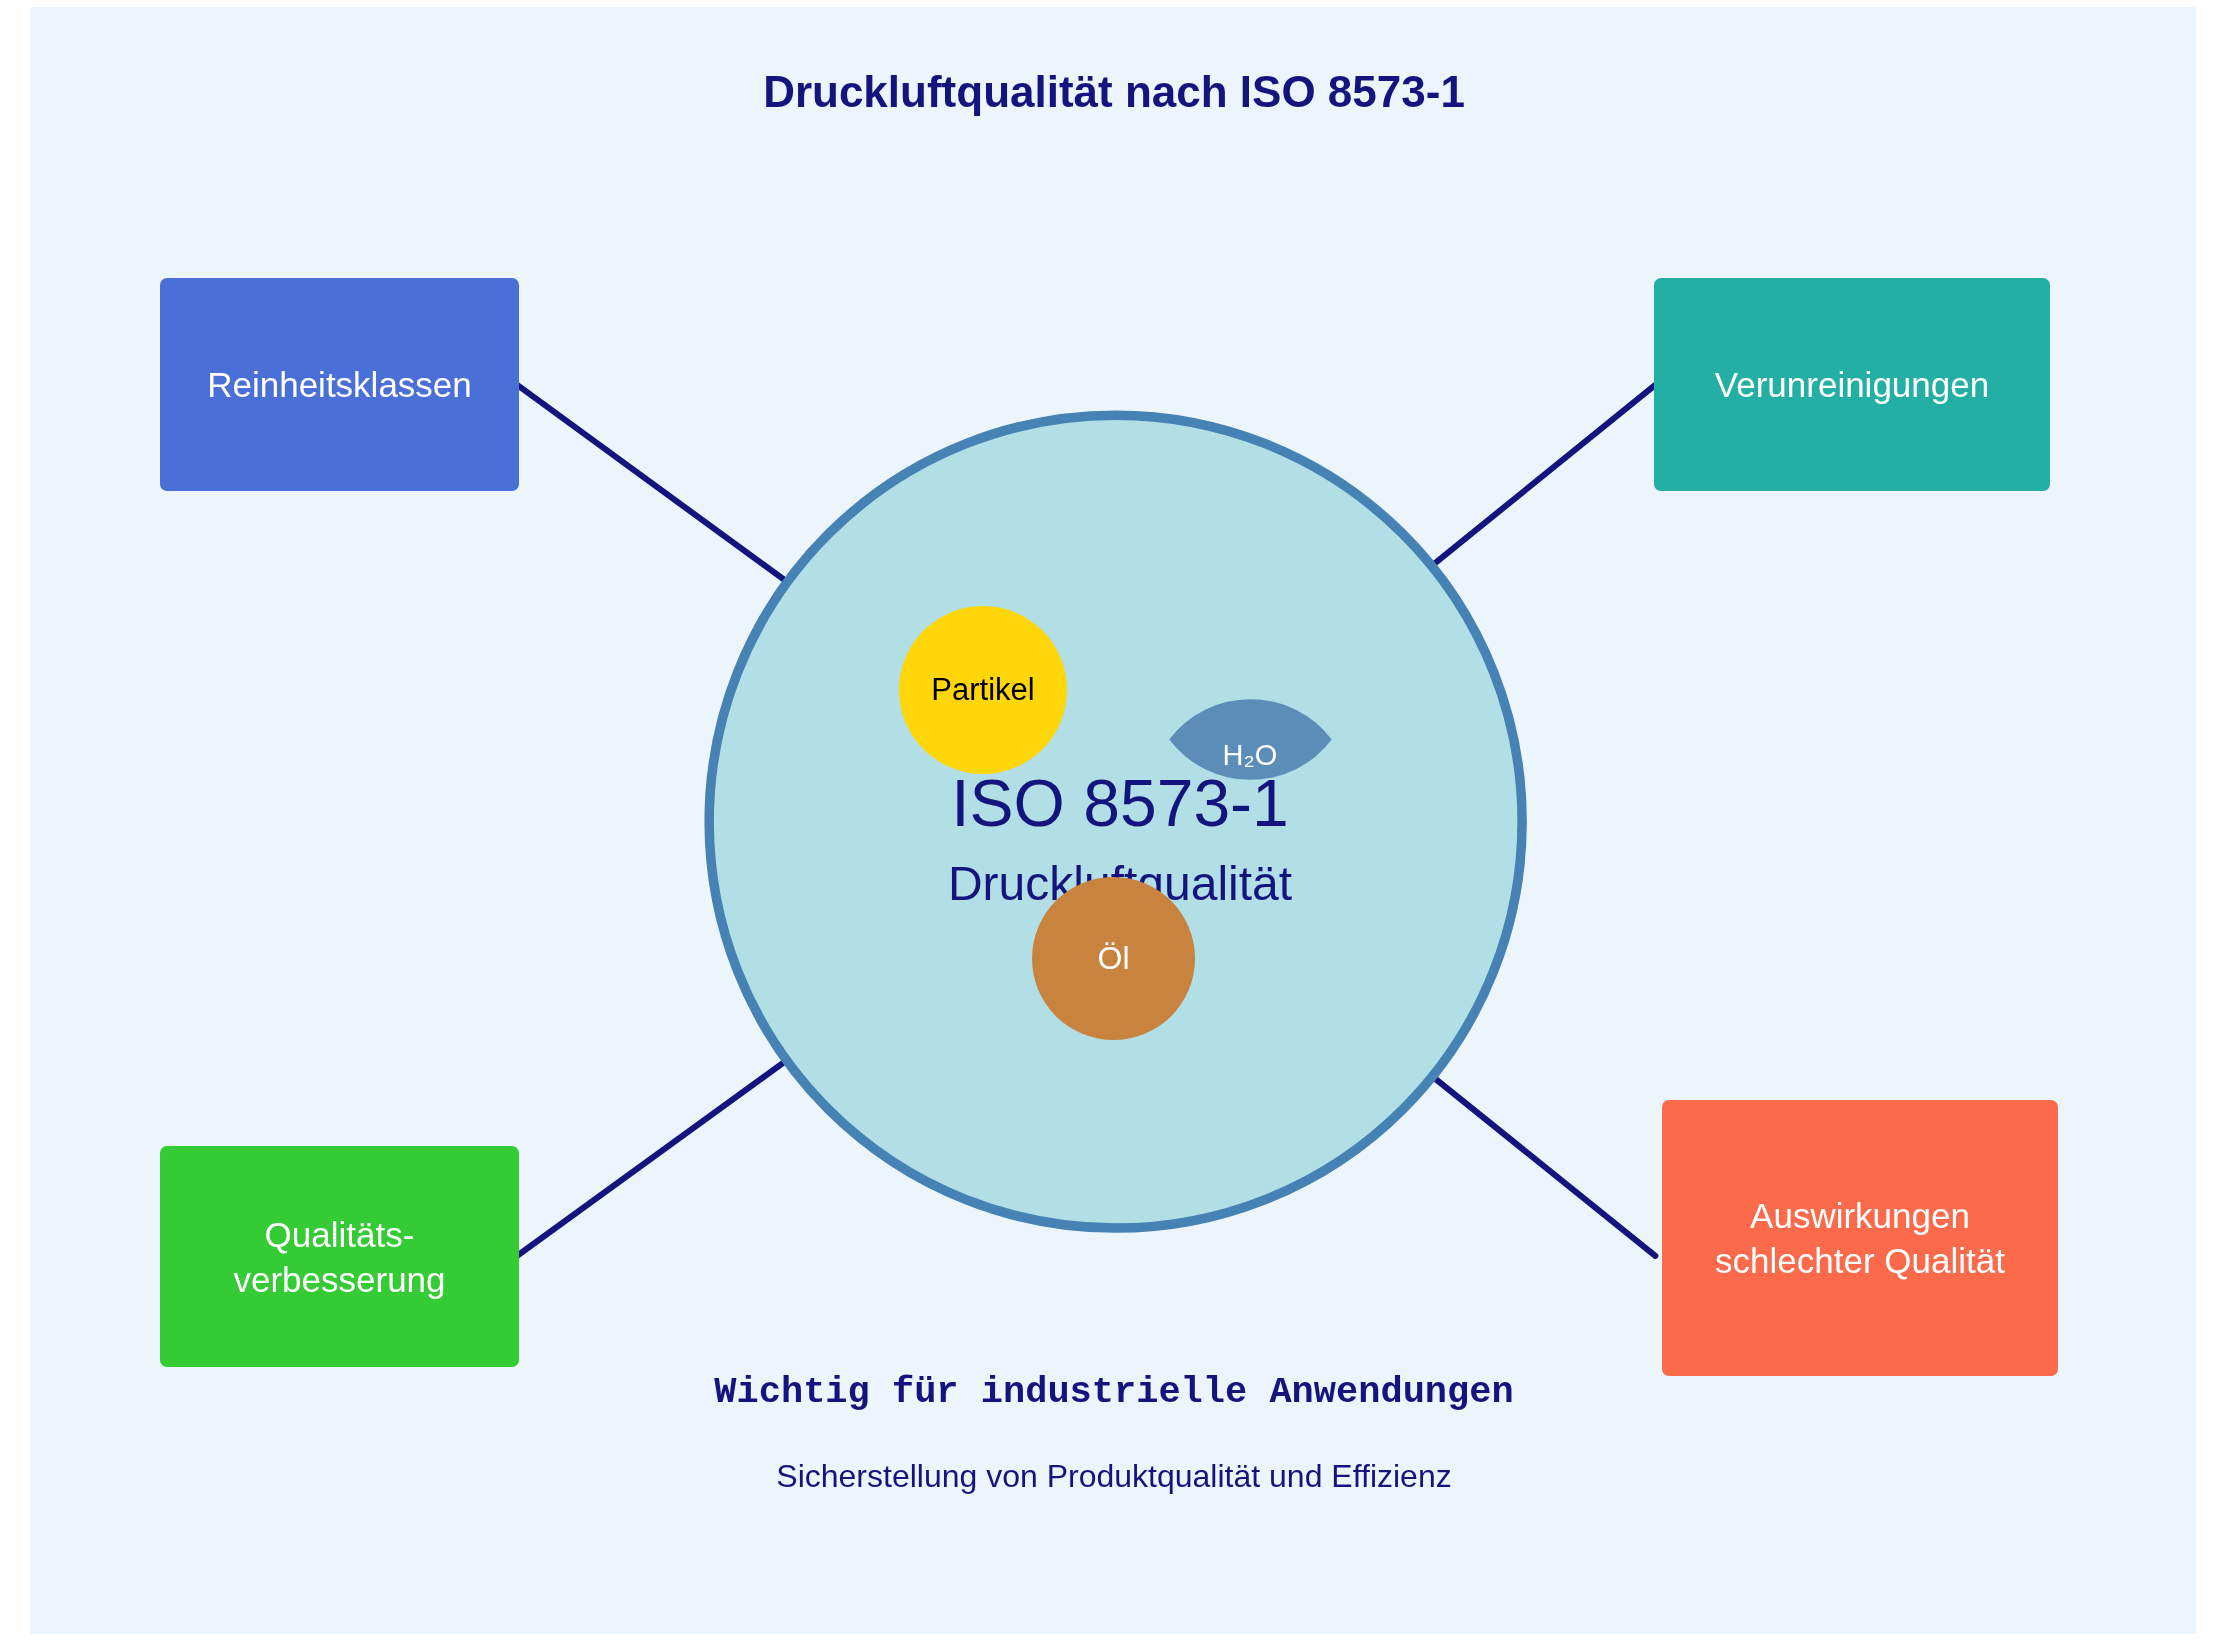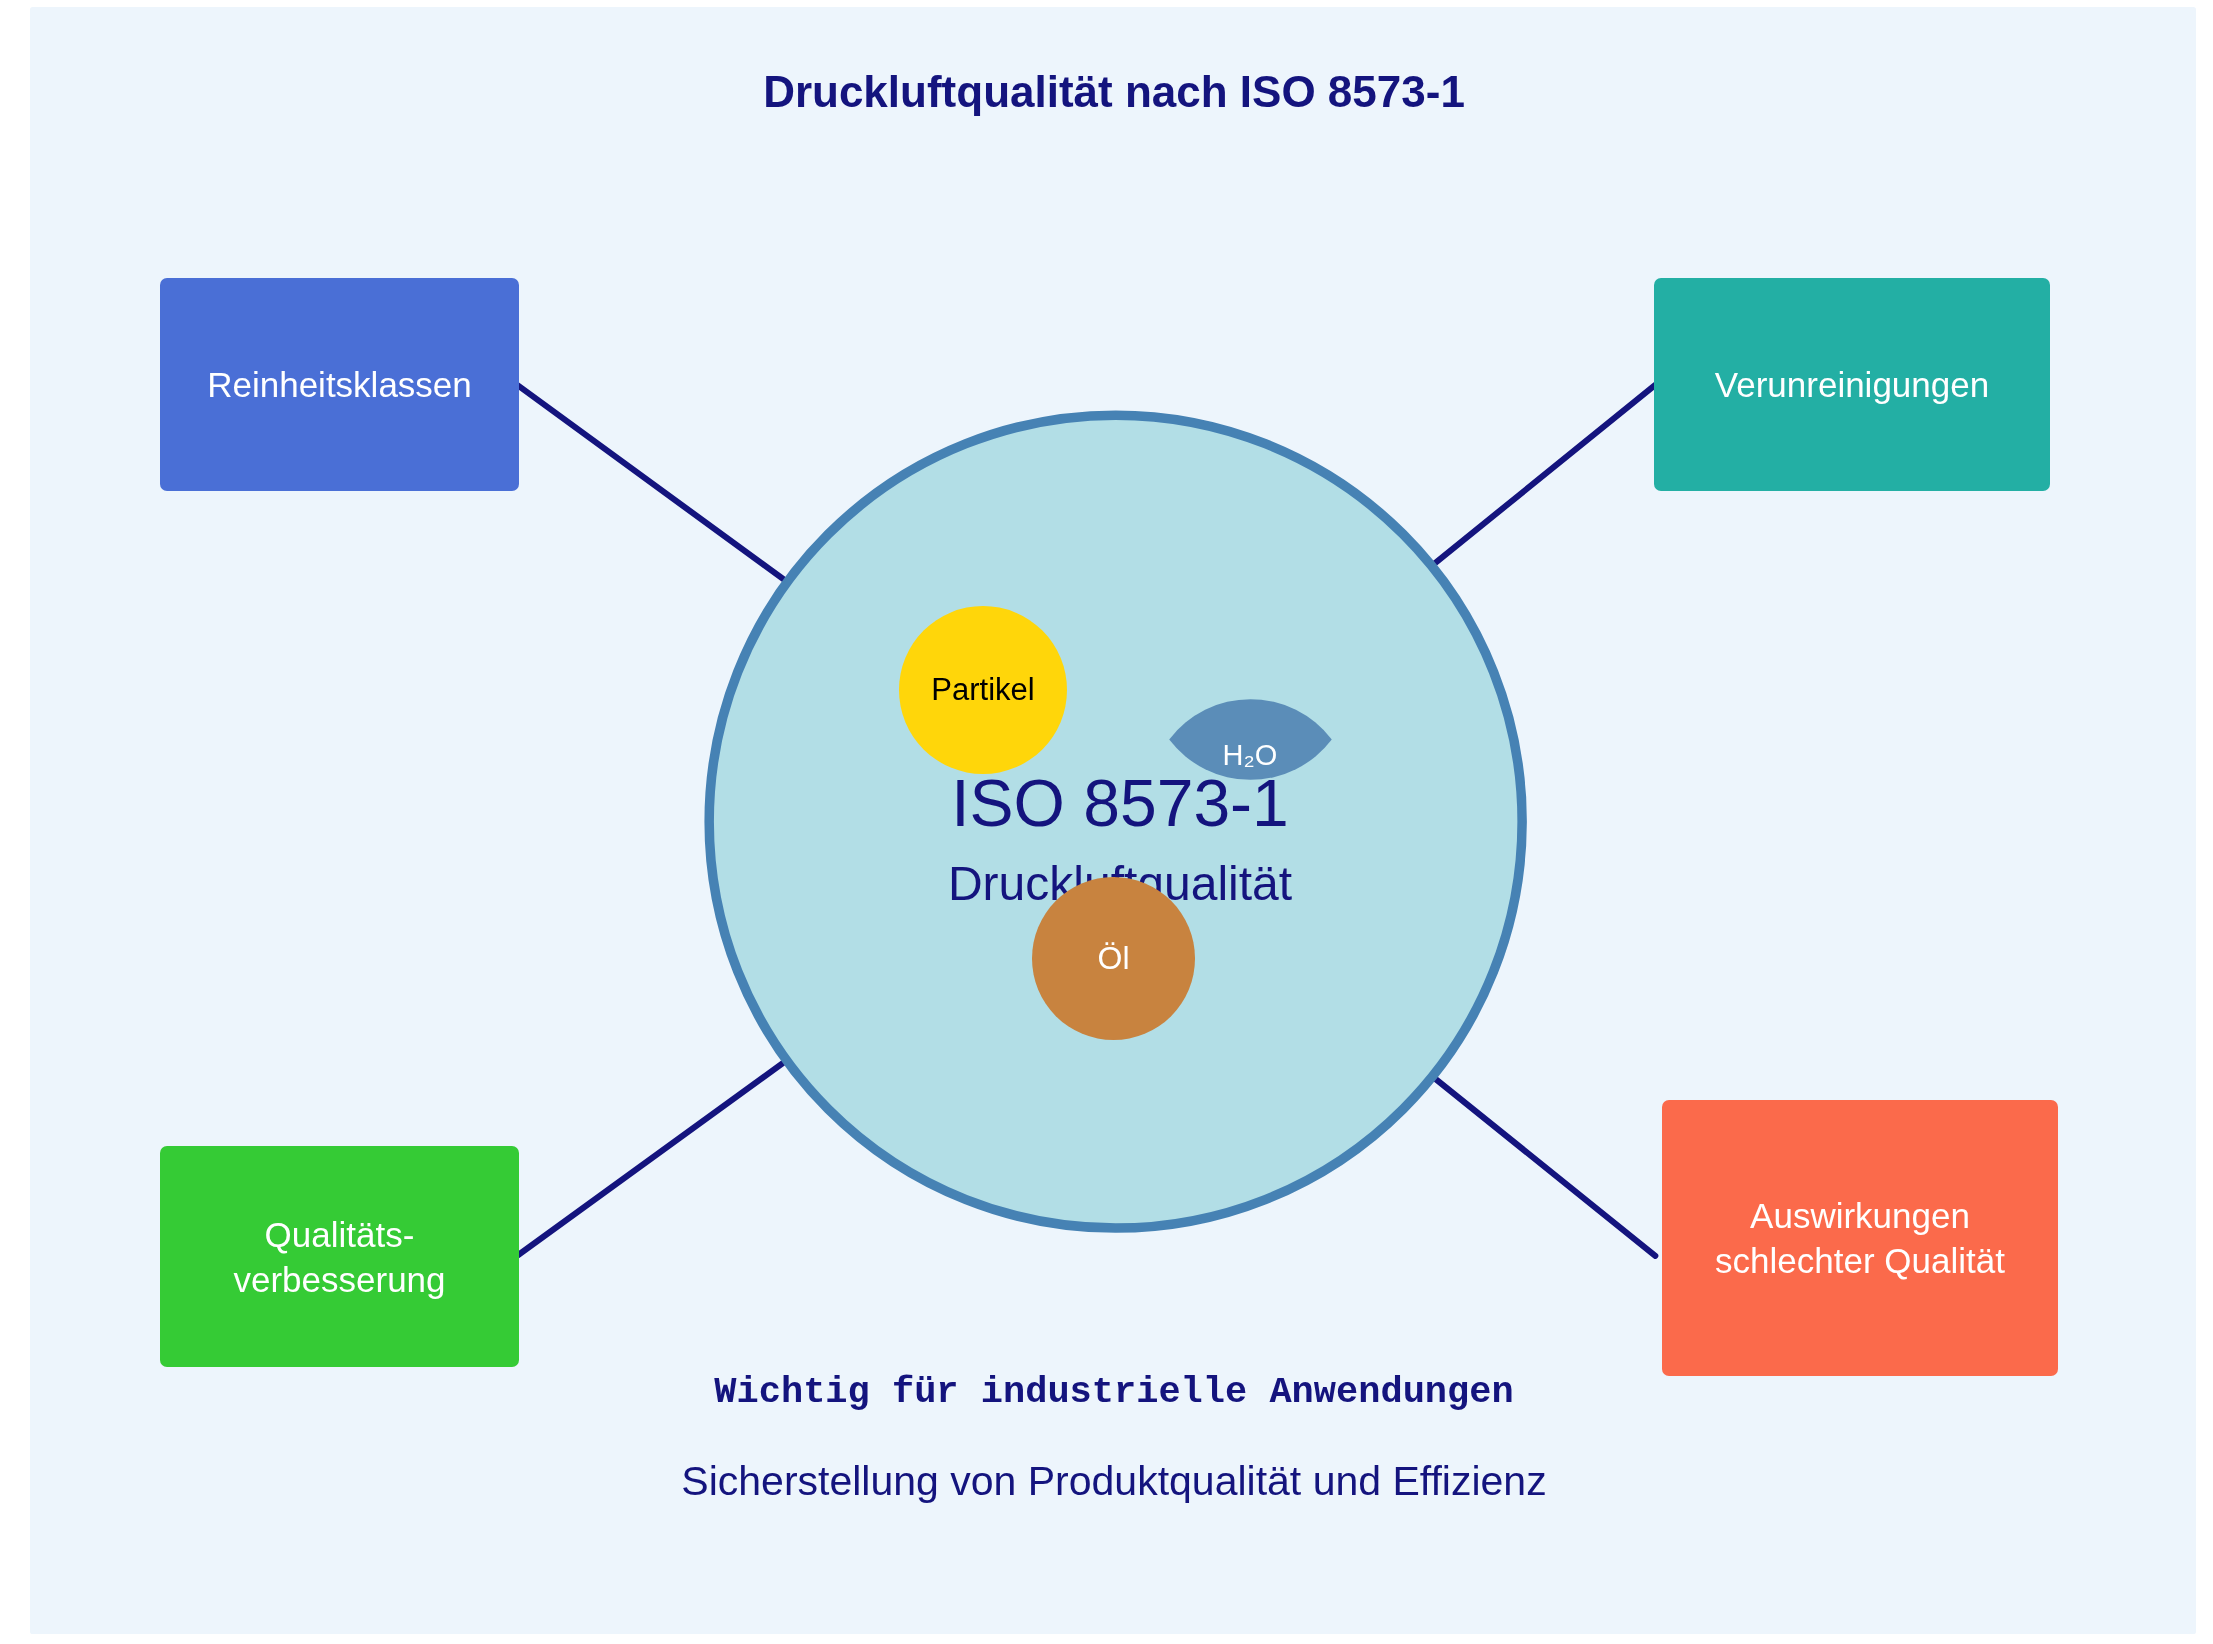--- a/index.html
+++ b/index.html
@@ -107,21 +107,21 @@
     font-size: 37px;
     font-weight: bold;
     white-space: nowrap;
     z-index: 2;
     font-family: Liberation Mono, monospace;
   }
   .footer-sub {
     position: absolute;
     left: 1114px; top: 1458px;
     transform: translateX(-50%);
-    font-size: 41px;
+    font-size: 32px;
     white-space: nowrap;
     z-index: 2;
   }
 </style>
 </head>
 <body>
 
 <div class="stage">
 
   <div class="panel" style="background: rgb(237, 245, 252);"></div>

